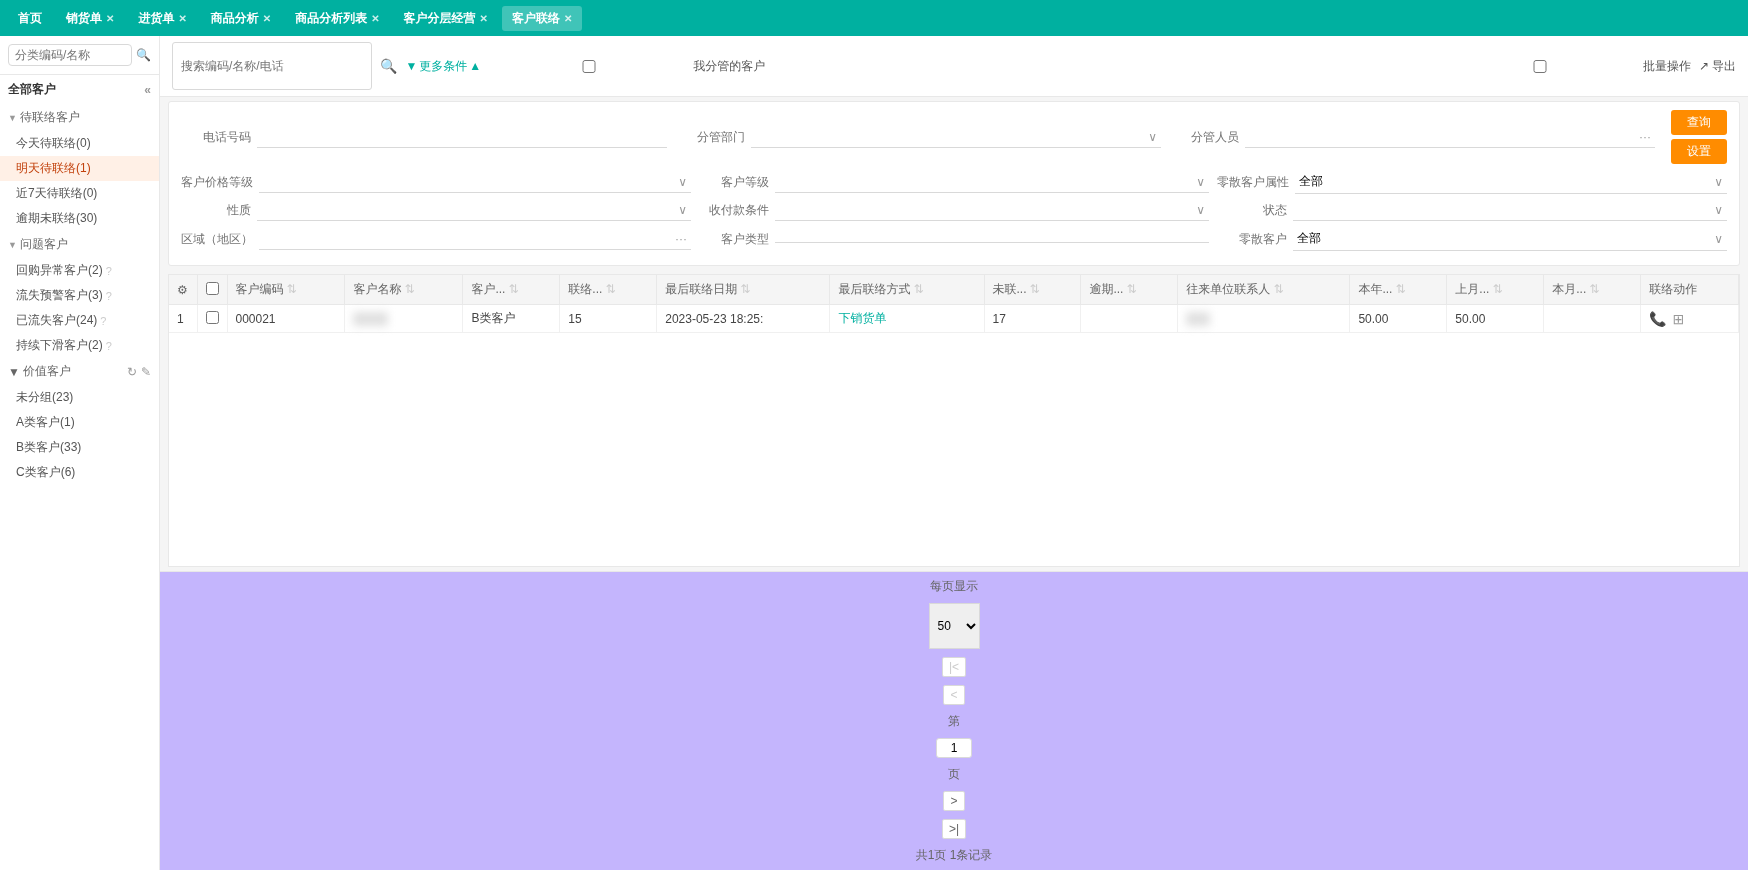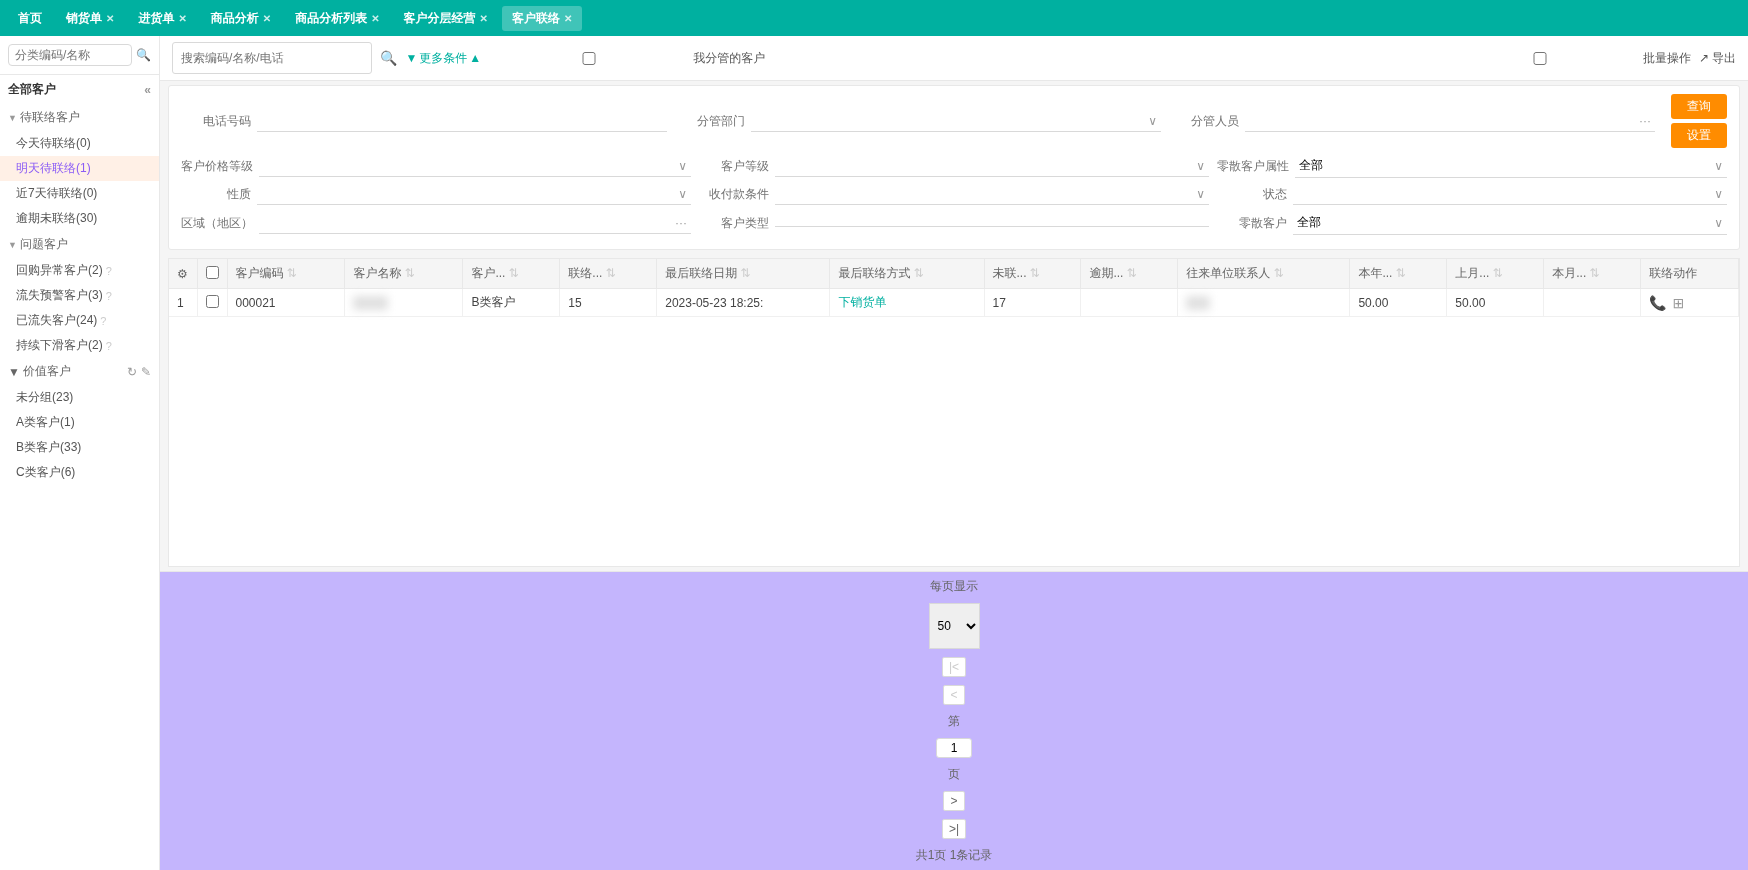--- a/index.html
+++ b/index.html
@@ -83,21 +83,21 @@
     .sidebar-group-label::before { content: '▼'; font-size: 9px; color: #999; }
     .sidebar-item {
       padding: 4px 8px 4px 16px;
       color: #555;
       cursor: pointer;
       font-size: 12px;
       display: flex;
       align-items: center;
       gap: 3px;
     }
-    .sidebar-item.active { background: #fff0e6; color: #8b5cf6; }
+    .sidebar-item.active { background: #fff0e6; color: #c2410c; }
     .sidebar-item .help-icon { color: #ccc; font-size: 11px; }
 
     
     .content-area {
       flex: 1;
       display: flex;
       flex-direction: column;
       overflow: hidden;
       background: #f5f5f5;
     }
@@ -107,21 +107,21 @@
       background: #fff;
       padding: 6px 12px;
       display: flex;
       align-items: center;
       gap: 8px;
       border-bottom: 1px solid #e8e8e8;
     }
     .filter-bar input {
       border: 1px solid #d9d9d9;
       border-radius: 3px;
-      padding: 8px 8px;
+      padding: 16px 8px;
       width: 200px;
       font-size: 12px;
       color: #999;
     }
     .filter-bar .search-btn {
       color: #999;
       cursor: pointer;
       border: none;
       background: none;
       font-size: 14px;

